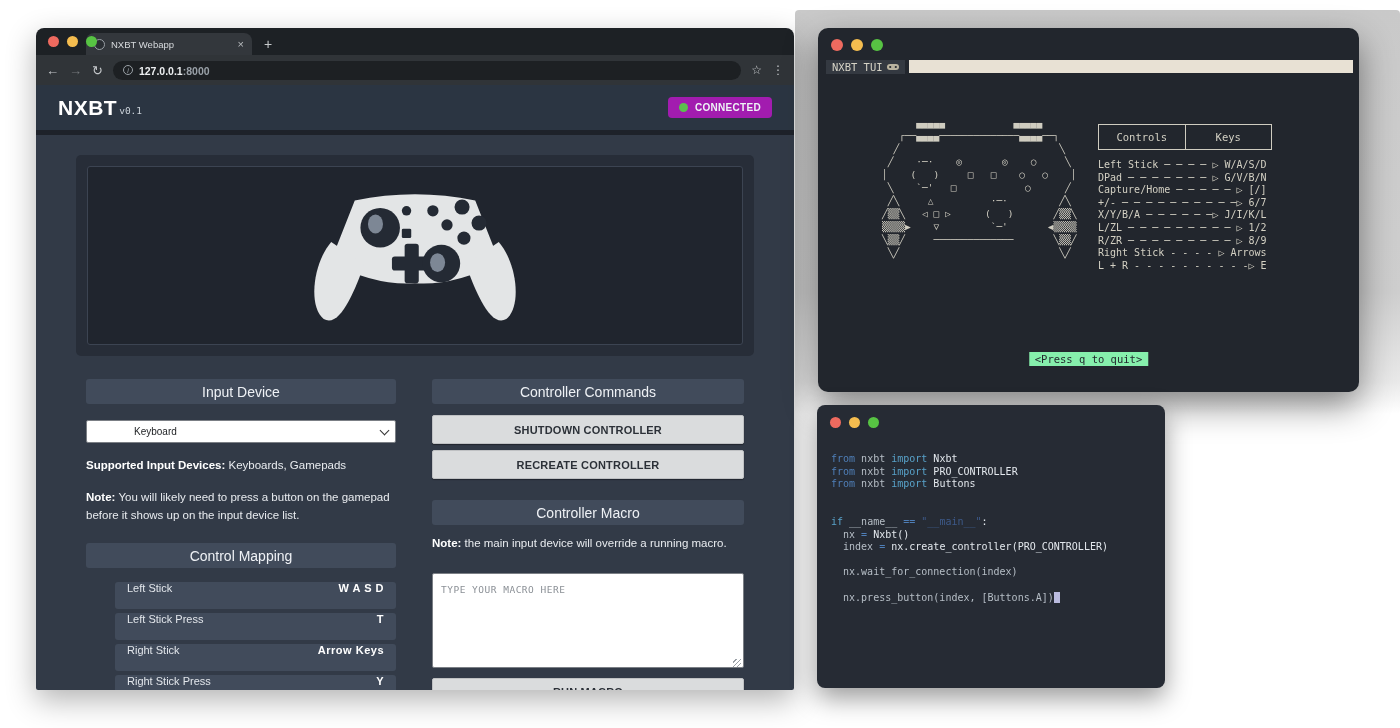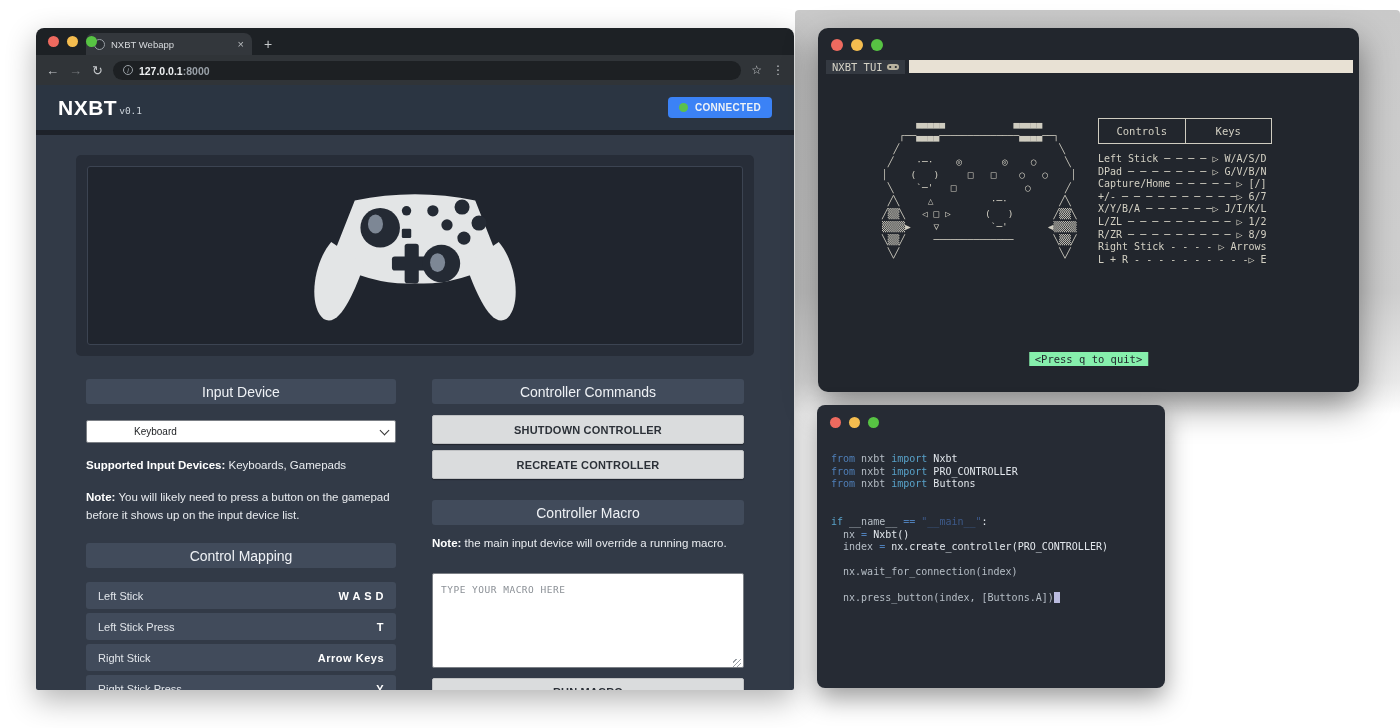--- a/index.html
+++ b/index.html
@@ -39,43 +39,43 @@
   .url-port{font-size:10.5px;color:#9aa1a8;font-weight:bold;}
   .star-ic{color:#c3c6c9;font-size:12px;}
   .kebab-ic{color:#c3c6c9;font-size:12px;letter-spacing:0;}
 
   
   .webapp{height:605px;background:#323a47;overflow:hidden;}
   .wa-header{height:45px;background:#2b3542;display:flex;align-items:center;padding:0 22px;}
   .brand{color:#ffffff;font-size:21px;font-weight:800;letter-spacing:.5px;}
   .brand-ver{color:#ccd3da;font-size:9.5px;font-family:"DejaVu Sans Mono",monospace;margin:6px 0 0 2px;}
   .wa-header .spacer{flex:1;}
-  .badge{background:#3b82f6;border-radius:4px;padding:5px 11px;display:flex;align-items:center;gap:7px;}
+  .badge{background:#a21caf;border-radius:4px;padding:5px 11px;display:flex;align-items:center;gap:7px;}
   .badge-dot{width:9px;height:9px;border-radius:50%;background:#5bc04e;}
   .badge-label{color:#eef2f6;font-size:10px;font-weight:bold;letter-spacing:.3px;}
   .wa-divider{height:5px;background:#1e222a;}
 
   .img-wrap{margin:20px 40px 0;background:#272d38;padding:11px;border-radius:5px;}
   .img-panel{background:#20252e;border:1px solid #3c4452;border-radius:3px;height:177px;
     display:flex;align-items:center;justify-content:center;}
 
   .cols{margin:23px 50px 0;display:flex;justify-content:space-between;}
   .col-l{width:310px;} .col-r{width:312px;}
   .sec-bar{background:#414b5b;border-radius:3px;height:25px;display:flex;align-items:center;
     justify-content:center;color:#eef1f5;font-size:14px;}
   .select{margin-top:16px;height:21px;background:#ffffff;border:1px solid #7b7f85;border-radius:2px;
     display:flex;align-items:center;padding:0 7px;}
   .select-val{font-size:10px;color:#1c1e21;flex:1;padding-left:40px;}
   .chevron{width:6px;height:6px;border-right:1.6px solid #333;border-bottom:1.6px solid #333;
     transform:rotate(45deg);margin-top:-3px;}
   .wa-text{color:#e8ebef;font-size:11.5px;line-height:1.55;margin-top:14px;}
   .wa-text b{color:#ffffff;}
   .map-rows{margin-top:14px;display:flex;flex-direction:column;gap:4px;}
-  .map-row{background:#414b5b;border-radius:3px;height:27px;display:flex;align-items:center;
-    padding:0 12px;justify-content:space-between;}
+  .map-row{background:#414b5b;border-radius:3px;height:27px;display:flex;
+    padding:0 12px;justify-content:space-between;margin-left:29px;}
   .map-control{color:#e2e6eb;font-size:11px;}
   .map-keys{color:#ffffff;font-size:11px;font-weight:bold;letter-spacing:.5px;}
 
   .cmd-btn{margin-top:11px;width:100%;height:29px;background:#dadcdd;border:1px solid #bfc1c3;
     border-radius:2px;display:flex;align-items:center;justify-content:center;
     color:#2c3138;font-size:11px;font-weight:bold;letter-spacing:.2px;box-sizing:border-box;
     box-shadow:0 1px 1px rgba(0,0,0,.35);}
   .cmd-btn + .cmd-btn{margin-top:6px;}
   .macro-bar{margin-top:21px;}
   .macro-note{margin-top:10px;}
@@ -91,21 +91,21 @@
   .tui{position:absolute;left:818px;top:28px;width:541px;height:364px;background:#22262d;
     border-radius:10px;box-shadow:0 14px 34px rgba(0,0,0,.45);overflow:hidden;
     font-family:"DejaVu Sans Mono",monospace;color:#d3d0c3;}
   .tui .lights{position:absolute;left:13px;top:11px;}
   .tui-status{position:absolute;left:8px;right:6px;top:32px;display:flex;align-items:flex-start;}
   .tui-chip{background:#343941;color:#d6d3c6;font-size:10.5px;padding:1px 6px;display:flex;
     align-items:center;gap:4px;}
   .cream-bar{flex:1;height:13px;background:#e8e1d4;margin-left:4px;}
   .tui-art{position:absolute;left:64px;top:88px;margin:0;font-size:9.5px;line-height:13px;
     color:#cfccc0;white-space:pre;}
-  .tui-keys{position:absolute;left:280px;top:90px;width:174px;}
+  .tui-keys{position:absolute;left:280px;top:96px;width:174px;}
   .tui-table{border:1px solid #cfccc0;display:flex;height:24px;}
   .tui-th{flex:1;display:flex;align-items:center;justify-content:center;font-size:10.5px;}
   .tui-th + .tui-th{border-left:1px solid #cfccc0;}
   .tui-rows{margin-top:9px;font-size:10px;line-height:12.6px;white-space:pre;}
   .quit-chip{position:absolute;left:50%;bottom:26px;transform:translateX(-50%);
     background:#86efac;color:#22262d;font-size:10.5px;padding:1px 6px;}
 
   
   .pyterm{position:absolute;left:817px;top:405px;width:348px;height:283px;background:#262b34;
     border-radius:8px;box-shadow:0 10px 26px rgba(0,0,0,.40);overflow:hidden;}

